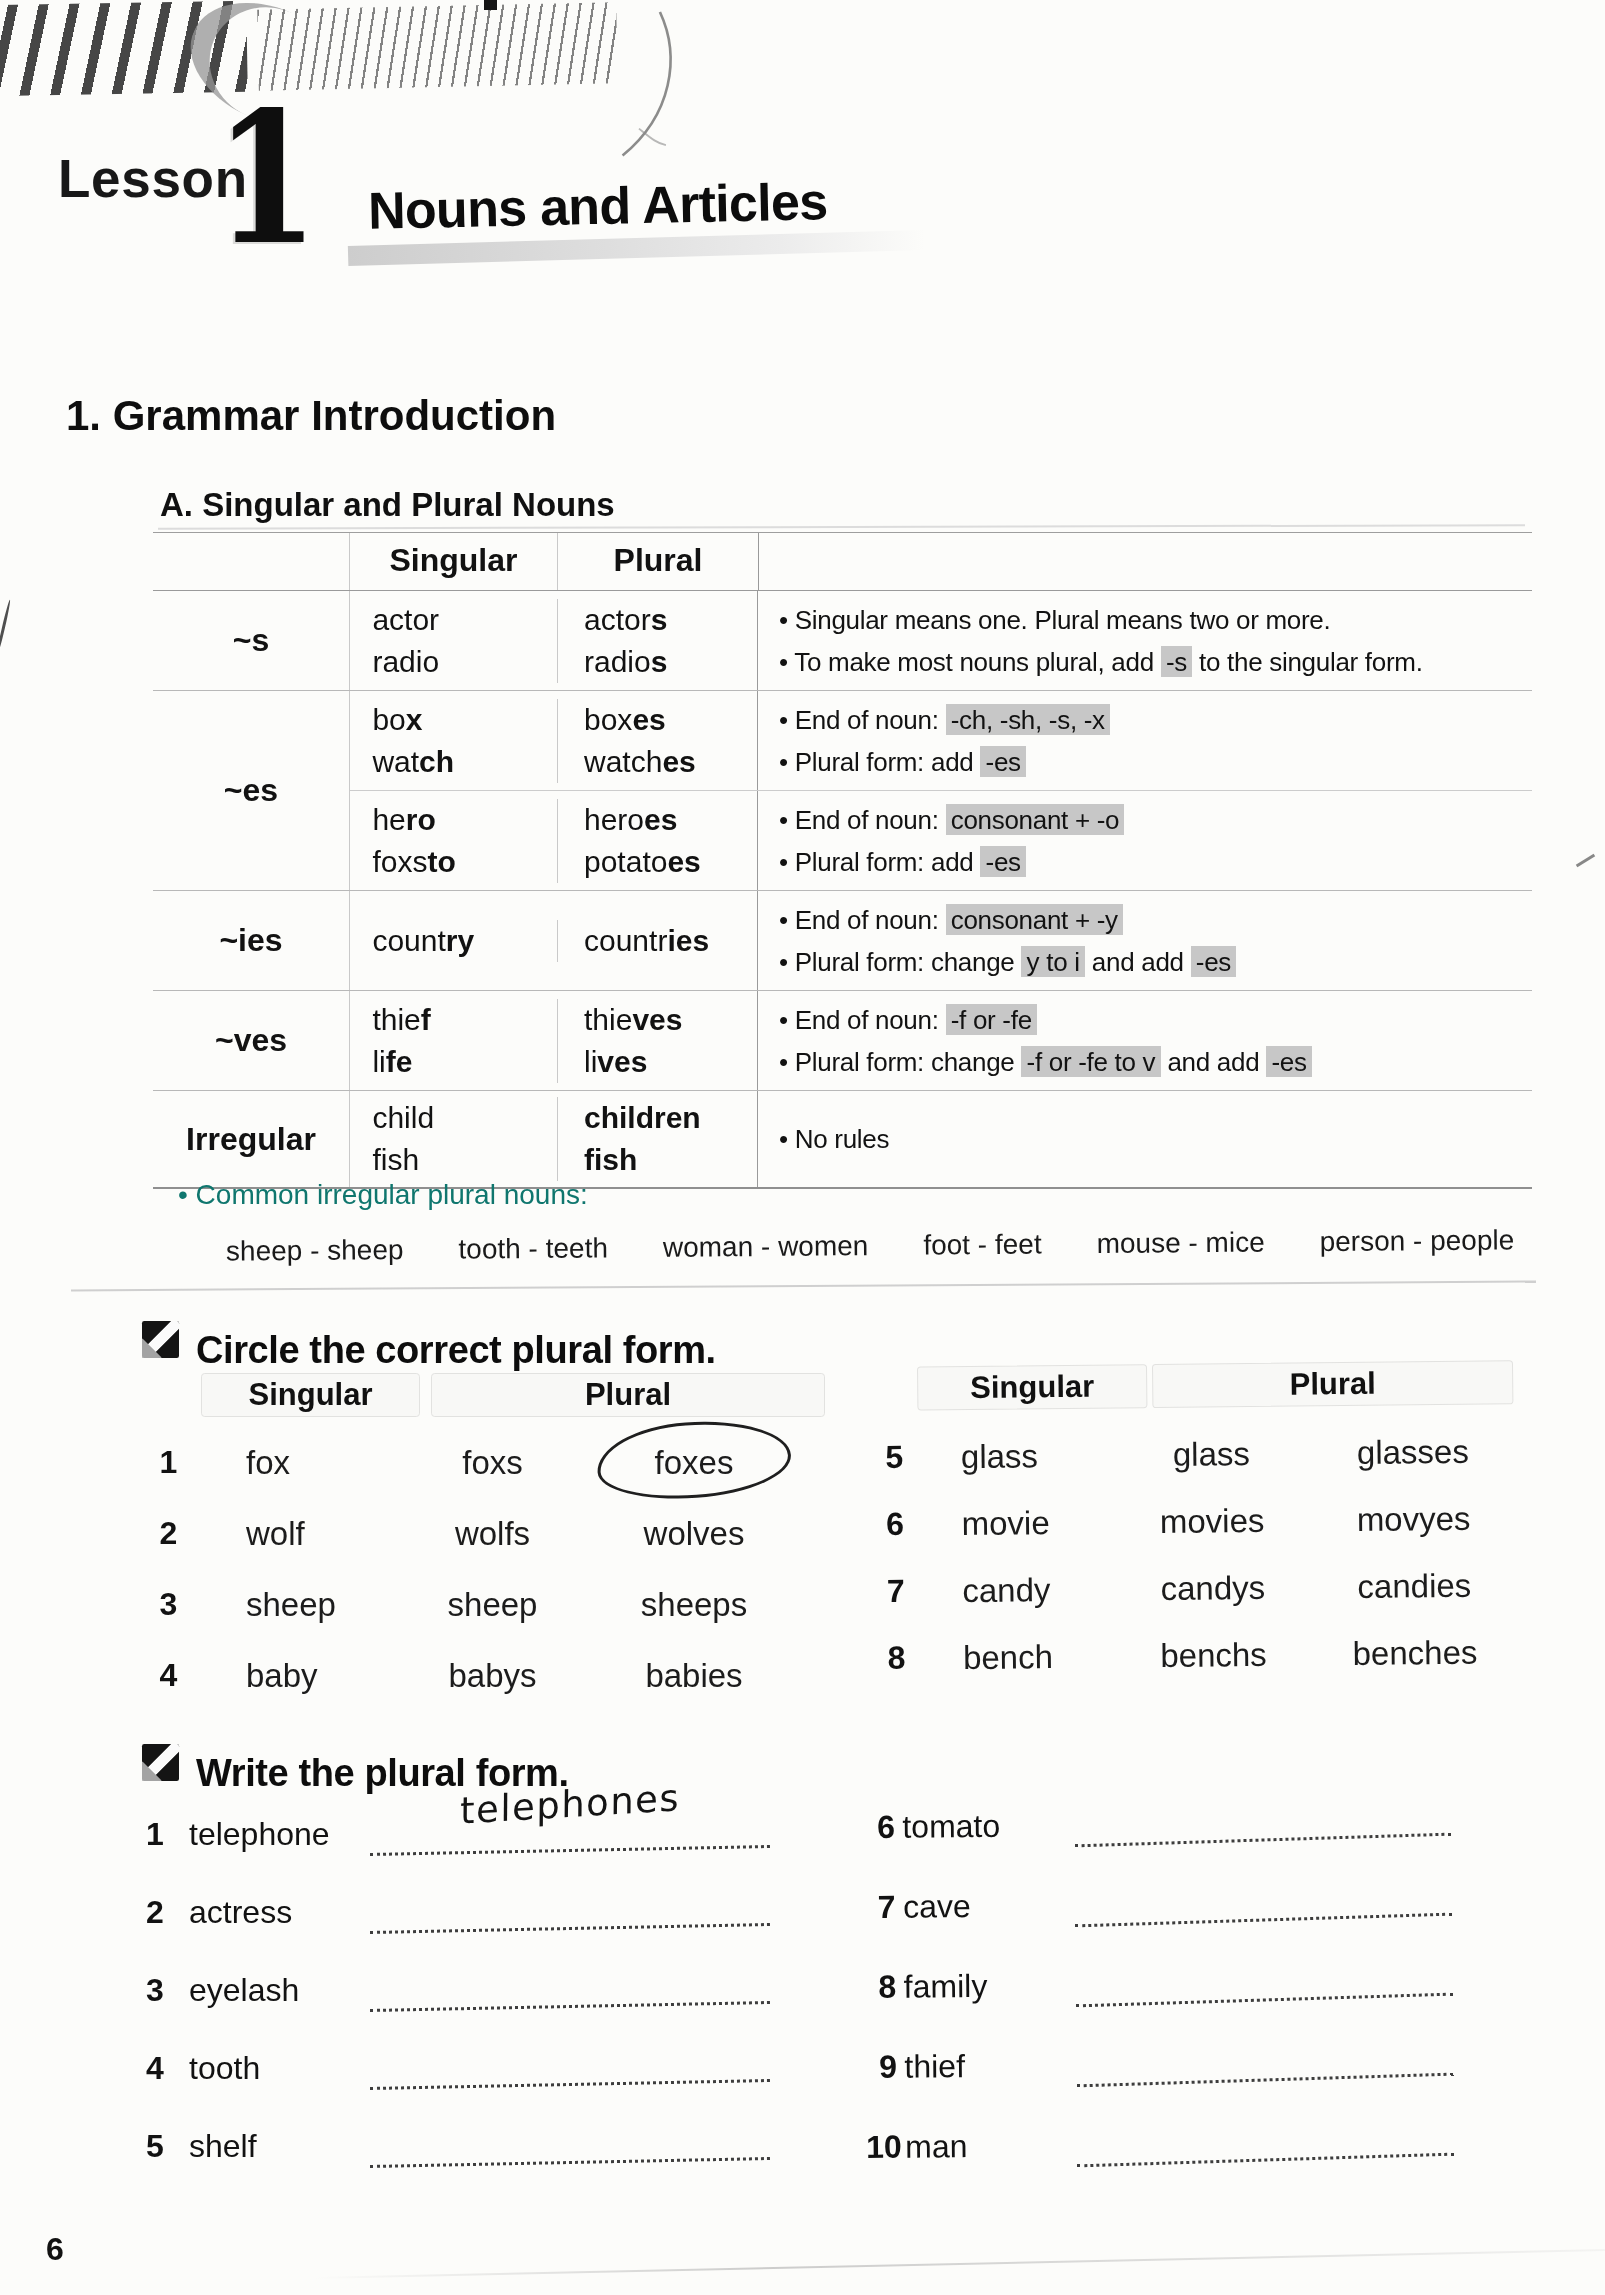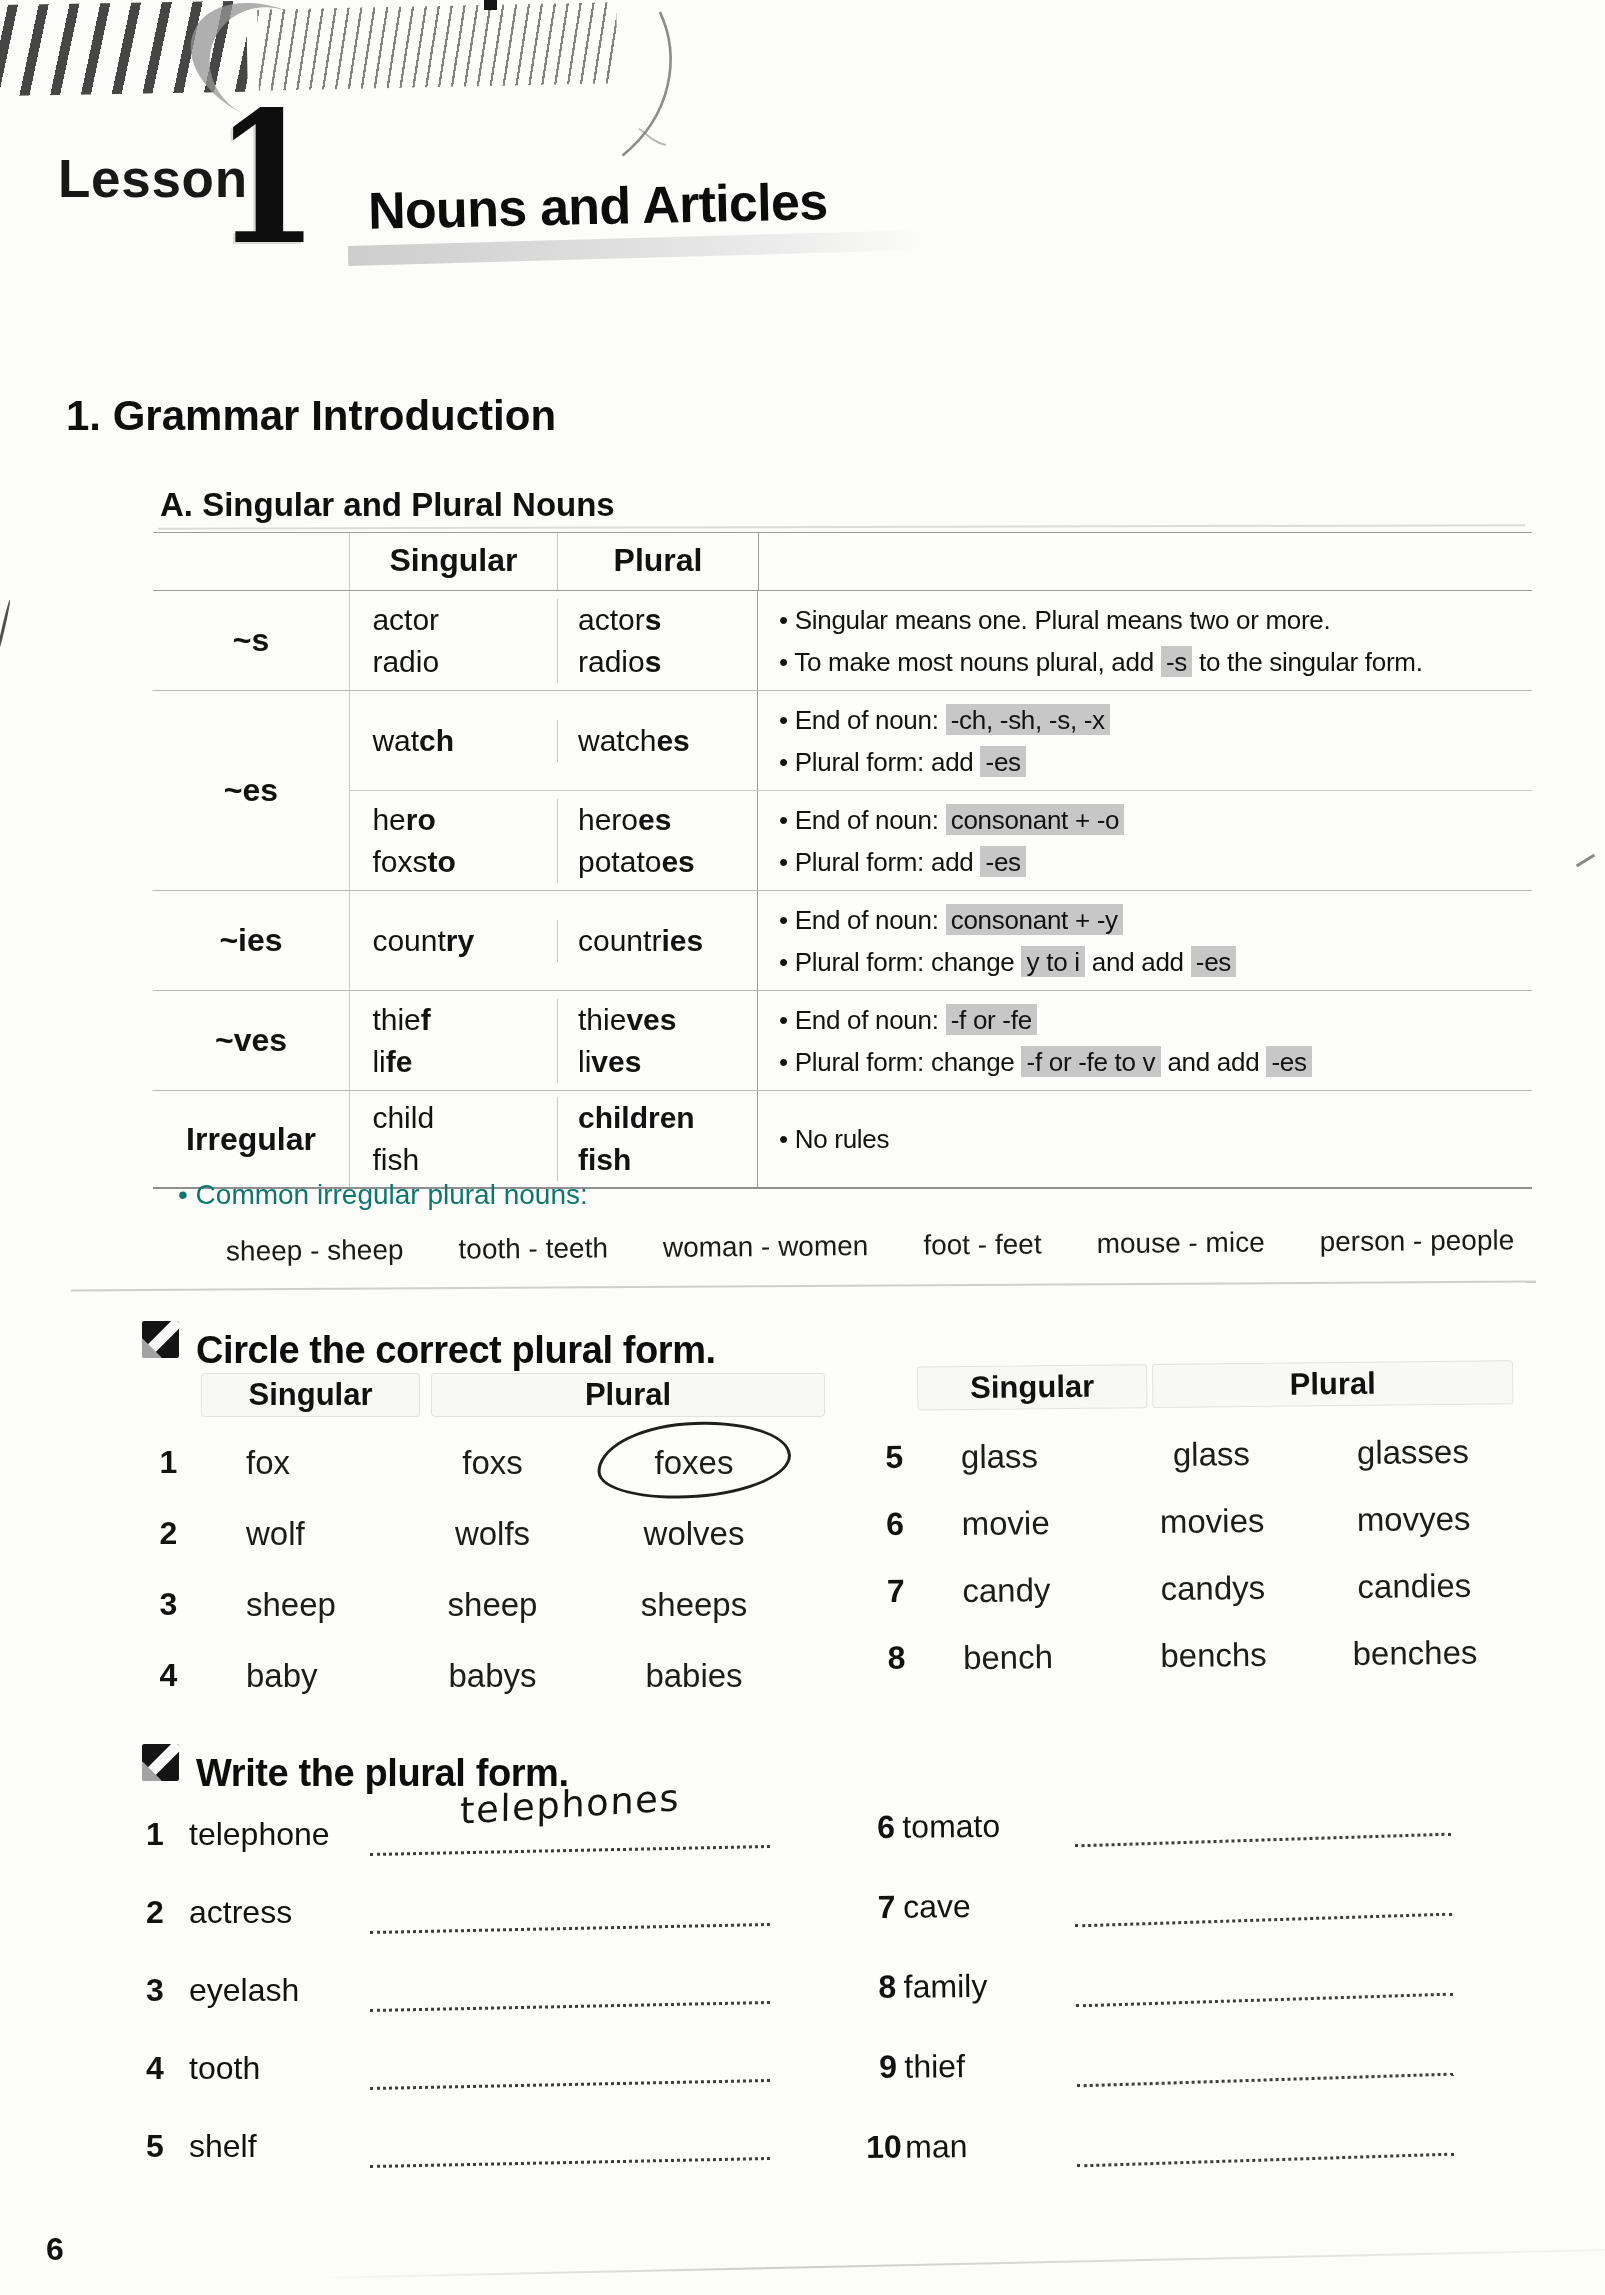--- a/index.html
+++ b/index.html
@@ -53,21 +53,21 @@
   .grow{display:flex;border-bottom:0.7px solid #b8b8b8;}
   .grow:last-child{border-bottom:2.2px solid #8f8f8f;}
   .g-label{width:196px;display:flex;align-items:center;justify-content:center;
     font-weight:800;font-size:32px;border-right:0.7px solid #c9c9c9;}
   .g-body{flex:1;display:flex;flex-direction:column;}
   .g-group{display:flex;}
   .g-group + .g-group{border-top:0.7px solid #cccccc;}
   .g-pairs{width:407px;display:flex;flex-direction:column;justify-content:center;padding:6px 0;}
   .g-pairline{display:flex;font-size:30px;line-height:42px;}
   .g-sing{width:207px;padding-left:22.4px;box-sizing:border-box;}
-  .g-plur{width:200px;padding-left:20px;box-sizing:border-box;border-left:0.7px solid #c9c9c9;}
+  .g-plur{width:200px;padding-left:26px;box-sizing:border-box;border-left:0.7px solid #c9c9c9;}
   .b{font-weight:700;}
   .g-notes{flex:1;display:flex;flex-direction:column;justify-content:center;
     padding:7.5px 0 7.5px 21px;font-size:26px;line-height:42px;border-left:1.5px solid #9a9a9a;
     letter-spacing:-0.3px;white-space:nowrap;}
   .hl{background:#c7c7c7;padding:0.7px 5.2px;}
 
   .footnote{left:178px;top:1179px;font-size:28px;color:#0f766e;}
   .irrlist{left:226px;top:1230px;display:flex;gap:55px;font-size:28px;transform:rotate(-.5deg);color:#1a1a1a;}
   .rule1{left:71px;top:1285px;width:1465px;height:2.2px;background:#cfcfcf;transform:rotate(-.35deg);}
 
@@ -160,20 +160,24 @@
             </div>
           </div>
         </div>
       </div>
       <div class="grow">
         <div class="g-label">~es</div>
         <div class="g-body">
           <div class="g-group">
             <div class="g-pairs">
               <div class="g-pairline">
+                <div class="g-sing"><span>bo</span><span class="b">x</span></div>
+                <div class="g-plur"><span>box</span><span class="b">es</span></div>
+              </div>
+              <div class="g-pairline">
                 <div class="g-sing"><span>wat</span><span class="b">ch</span></div>
                 <div class="g-plur"><span>watch</span><span class="b">es</span></div>
               </div>
             </div>
             <div class="g-notes">
               <div class="g-note"><span>• End of noun: </span><span class="hl">-ch, -sh, -s, -x</span></div>
               <div class="g-note"><span>• Plural form: add </span><span class="hl">-es</span></div>
             </div>
           </div>
           <div class="g-group">

